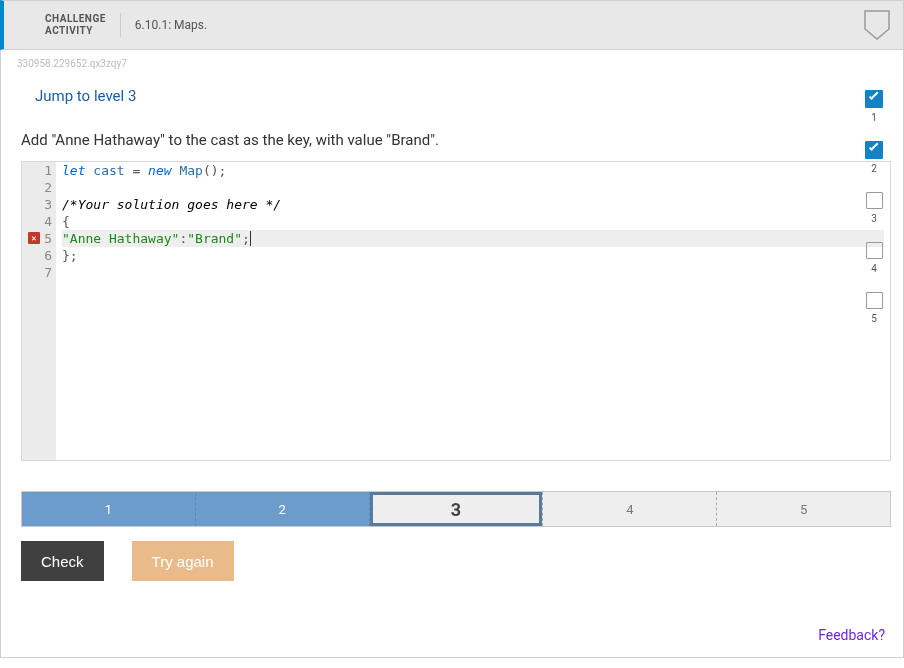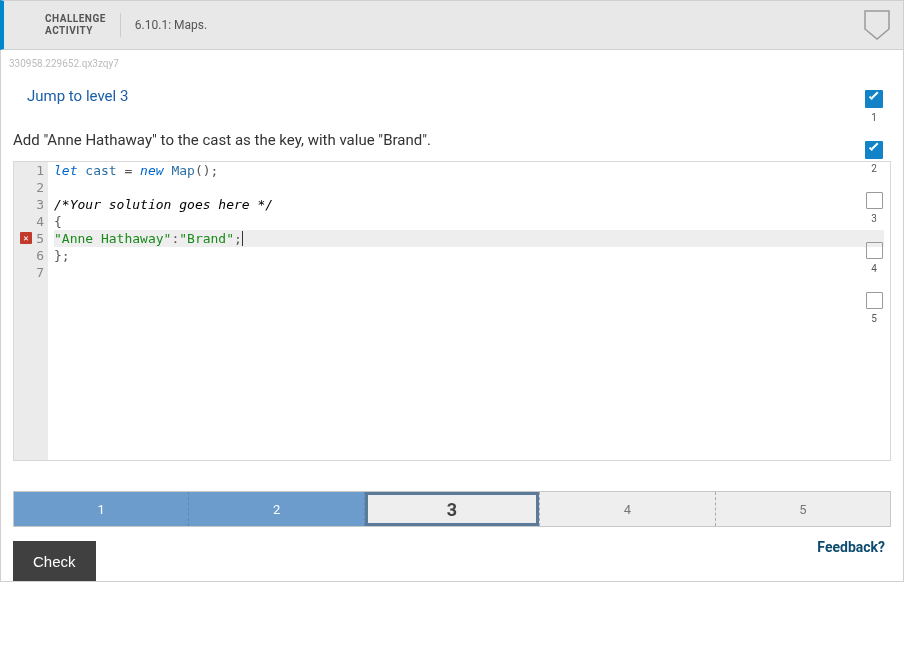--- a/index.html
+++ b/index.html
@@ -33,21 +33,22 @@
 .shield-icon {
   width: 28px;
   height: 32px;
 }
 
 .content-area {
   border: 1px solid #d0d0d0;
   border-top: none;
   background: #fff;
   position: relative;
-  height: 532px;
+  height: 608px;
+  padding-left: 8px;
 }
 
 .hash {
   color: #bbb;
   font-size: 10px;
   padding: 8px 0 0 8px;
 }
 
 .jump-link {
   color: #1a5ea8;
@@ -201,23 +202,23 @@
   height: 40px;
   padding: 0 20px;
   cursor: pointer;
 }
 .btn-check { background: #404040; text-align: right; }
 .btn-try { background: #e9bb8a; }
 
 .feedback {
   position: absolute;
   right: 18px;
-  bottom: 26px;
-  color: #0c4a6e;
-  font-weight: bold;
+  bottom: 14px;
+  color: #6d28d9;
+  font-weight: normal;
   font-size: 14px;
   cursor: pointer;
 }
 </style>
 </head>
 <body>
 
 <div class="header-bar">
   <div class="challenge-label">
     <div>CHALLENGE</div>
@@ -275,16 +276,17 @@
   <div class="level-bar" id="levelbar">
       <div class="level-seg done">1</div>
       <div class="level-seg done">2</div>
       <div class="level-seg current">3</div>
       <div class="level-seg">4</div>
       <div class="level-seg">5</div>
     </div>
 
   <div class="buttons">
     <button class="btn btn-check">Check</button>
+    <button class="btn btn-try">Try again</button>
   </div>
 
   <a class="feedback">Feedback?</a>
 </div>
 
 </body></html>

